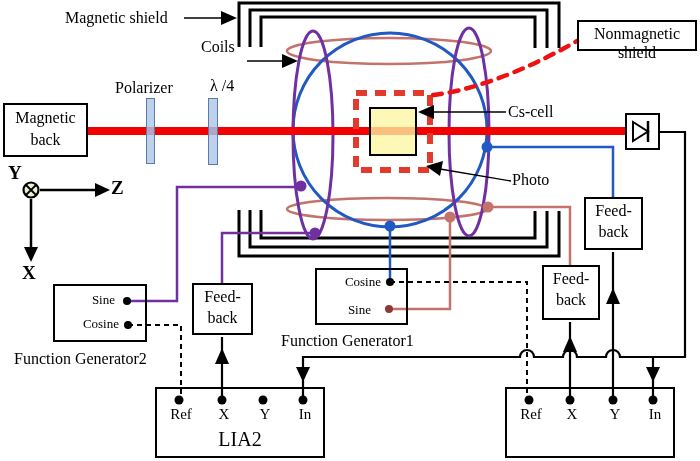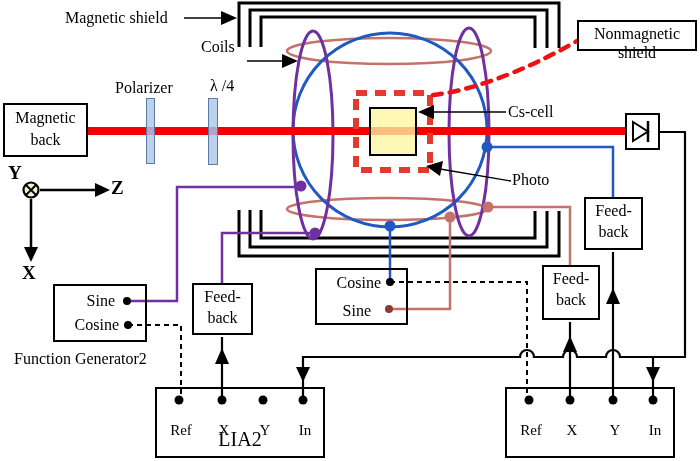--- a/index.html
+++ b/index.html
@@ -4,23 +4,23 @@
 <style>
   html,body{margin:0;padding:0;background:#fff;}
   #fig{position:relative;width:700px;height:461px;background:#ffffff;overflow:hidden;
        font-family:"Liberation Serif", serif;color:#000;}
   #wires{position:absolute;left:0;top:0;z-index:1;}
   .lbl{position:absolute;z-index:3;white-space:nowrap;font-size:16px;line-height:1.1;}
   .axis{font-size:19px;font-weight:bold;}
   .cbox{position:absolute;z-index:2;border:2.5px solid #000;background:transparent;
         box-sizing:border-box;text-align:center;}
   .cbox .two{font-size:16px;line-height:1.38;padding-top:2px;}
-  .portlbl{position:absolute;top:17px;width:40px;text-align:center;font-size:15px;margin-top:16px;}
+  .portlbl{position:absolute;top:17px;width:40px;text-align:center;font-size:15px;}
   .liatitle{position:absolute;top:39px;left:0;width:100%;text-align:center;font-size:20px;}
-  .fgport{position:absolute;font-size:16px;}
+  .fgport{position:absolute;font-size:13px;}
   .cell{position:absolute;z-index:2;background:rgba(253,246,160,0.78);
         border:2px solid #000;box-sizing:border-box;}
   .optic{position:absolute;z-index:2;background:rgba(173,197,231,0.8);
          border:1.5px solid #5a7ba6;box-sizing:border-box;}
 </style>
 </head>
 <body>
 
 <div id="fig">
 
@@ -187,17 +187,18 @@
     <span class="portlbl" style="left:128px;">In</span>
   </div>
 
   <div class="lbl" style="left:65px;top:9px;">Magnetic shield</div>
   <div class="lbl" style="left:201px;top:38px;">Coils</div>
   <div class="lbl" style="left:115px;top:79px;">Polarizer</div>
   <div class="lbl" style="left:186px;top:77px;margin-left:24px;">λ /4</div>
   <div class="lbl" style="left:508px;top:103px;">Cs-cell</div>
   <div class="lbl" style="left:512px;top:171px;">Photo</div>
   <div class="lbl" style="left:14px;top:350px;">Function Generator2</div>
+  <div class="lbl" style="left:281px;top:332px;">Function Generator1</div>
   <div class="lbl axis" style="left:8px;top:163px;">Y</div>
   <div class="lbl axis" style="left:111px;top:178px;">Z</div>
   <div class="lbl axis" style="left:22px;top:263px;">X</div>
 
 </div>
 
 </body></html>

